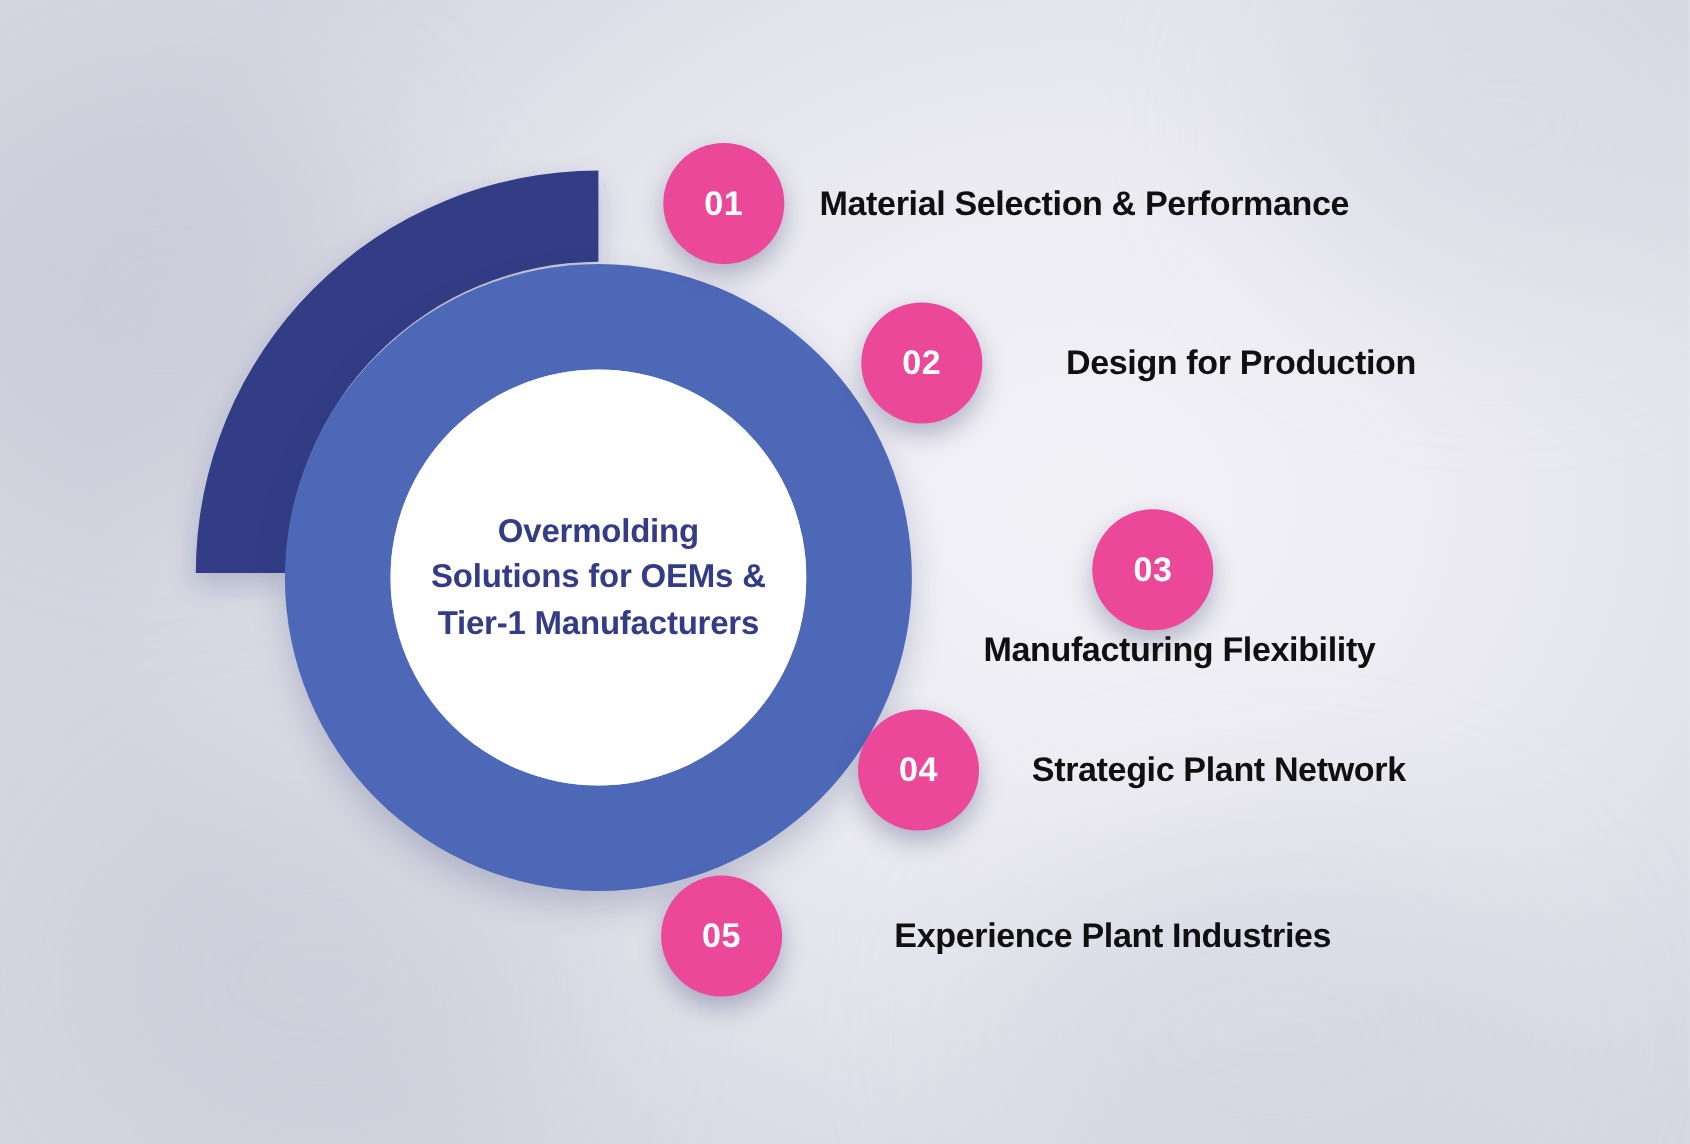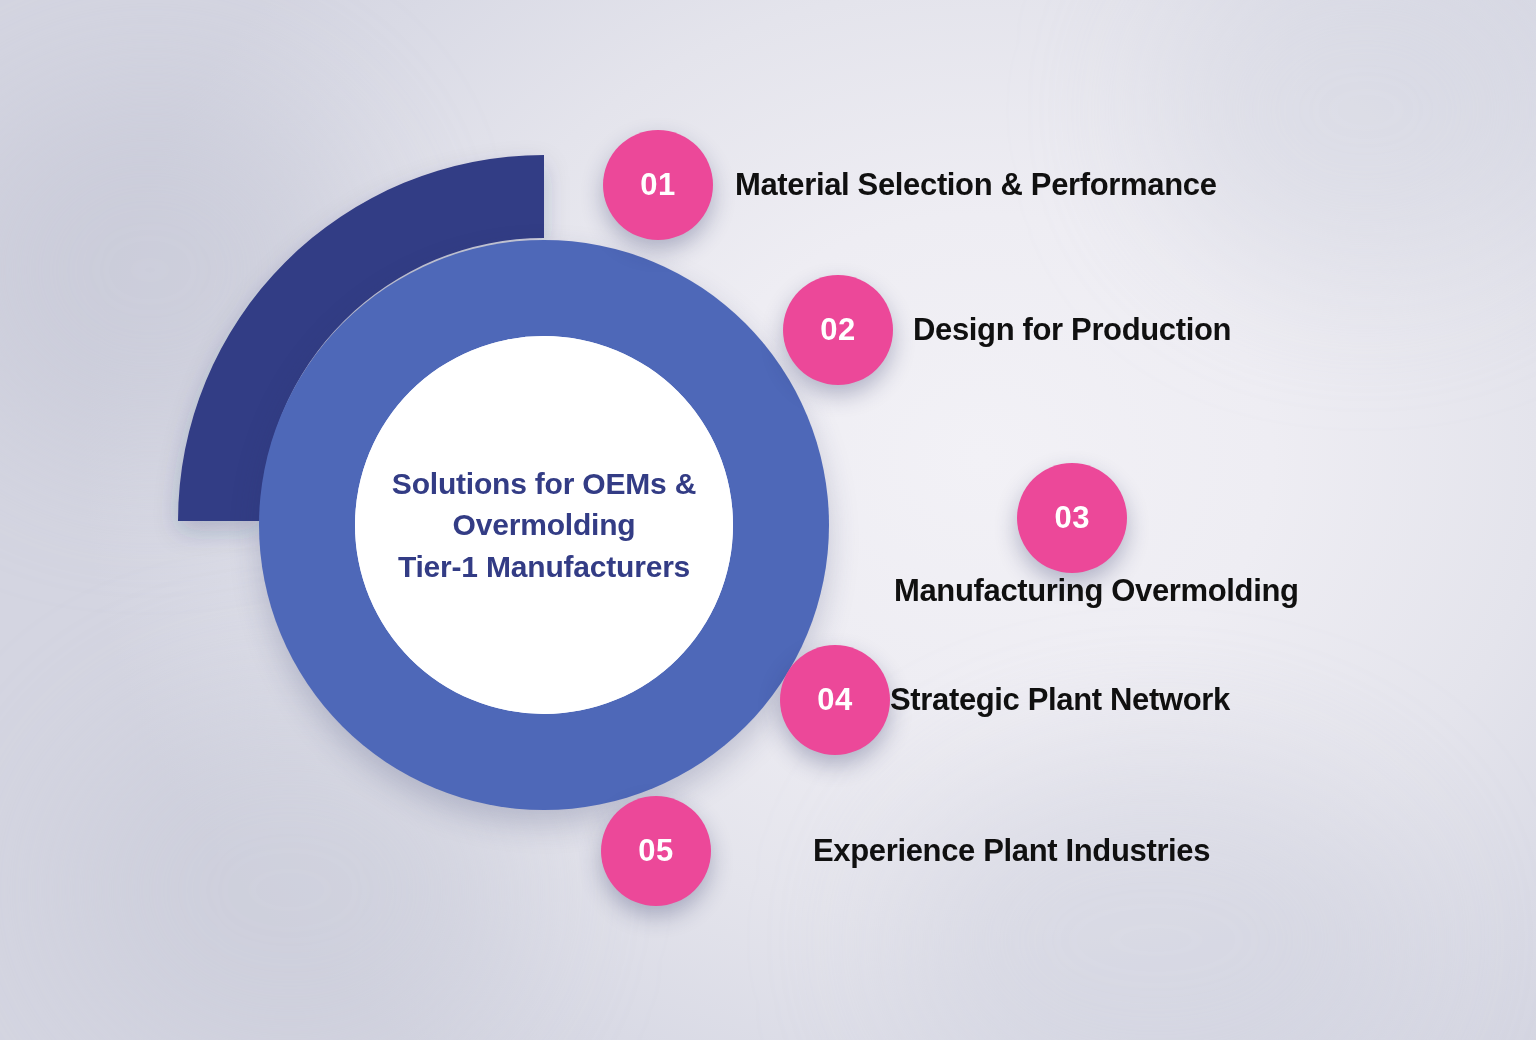--- a/index.html
+++ b/index.html
@@ -110,30 +110,30 @@
   .step-label {
     color: #101010;
     font-size: 31px;
     font-weight: 700;
     letter-spacing: -0.35px;
     white-space: nowrap;
   }
 
   
   .step.s1 { left: 603px;  top: 130px; }
-  .step.s1 .step-label { margin-left: 22px; text-align: center; }
+  .step.s1 .step-label { margin-left: 32px; text-align: center; }
 
   .step.s2 { left: 783px;  top: 275px; justify-content: center; }
-  .step.s2 .step-label { margin-left: 20px; }
+  .step.s2 .step-label { margin-left: 76px; }
 
   .step.s3 { left: 846px;  top: 463px; flex-direction: column; }
   .step.s3 .step-label { margin-left: 48px; }
 
   .step.s4 { left: 780px;  top: 645px; }
-  .step.s4 .step-label { }
+  .step.s4 .step-label { margin-left: 48px; }
 
   .step.s5 { left: 601px;  top: 796px; gap: 47px; }
   .step.s5 .step-label { margin-left: 55px; }
 </style>
 </head>
 <body>
 
 <div class="bg-blob b1"></div>
 <div class="bg-blob b2"></div>
 <div class="bg-blob b3"></div>
@@ -147,40 +147,40 @@
         <feDropShadow dx="0" dy="10" stdDeviation="12" flood-color="#2A3160" flood-opacity="0.22"></feDropShadow>
       </filter>
     </defs>
 
     <path d="M 178,521 L 261,521 A 283,283 0 0 1 544,238 L 544,155 A 366,366 0 0 0 178,521 Z" fill="#333C85" filter="url(#arcShadow)"></path>
   </svg>
 
   <div class="donut">
     <div class="donut-inner">
       <div class="center-text">
+        <span class="ln">Overmolding</span>
         <span class="ln">Solutions for OEMs &amp;</span>
-        <span class="ln">Overmolding</span>
         <span class="ln">Tier-1 Manufacturers</span>
       </div>
     </div>
   </div>
 
   <div class="step s1">
     <div class="step-badge">01</div>
     <div class="step-label">Material Selection &amp; Performance</div>
   </div>
 
   <div class="step s2">
     <div class="step-badge">02</div>
     <div class="step-label">Design for Production</div>
   </div>
 
   <div class="step s3">
     <div class="step-badge">03</div>
-    <div class="step-label">Manufacturing Overmolding</div>
+    <div class="step-label">Manufacturing Flexibility</div>
   </div>
 
   <div class="step s4">
     <div class="step-badge">04</div>
     <div class="step-label">Strategic Plant Network</div>
   </div>
 
   <div class="step s5">
     <div class="step-badge">05</div>
     <div class="step-label">Experience Plant Industries</div>

